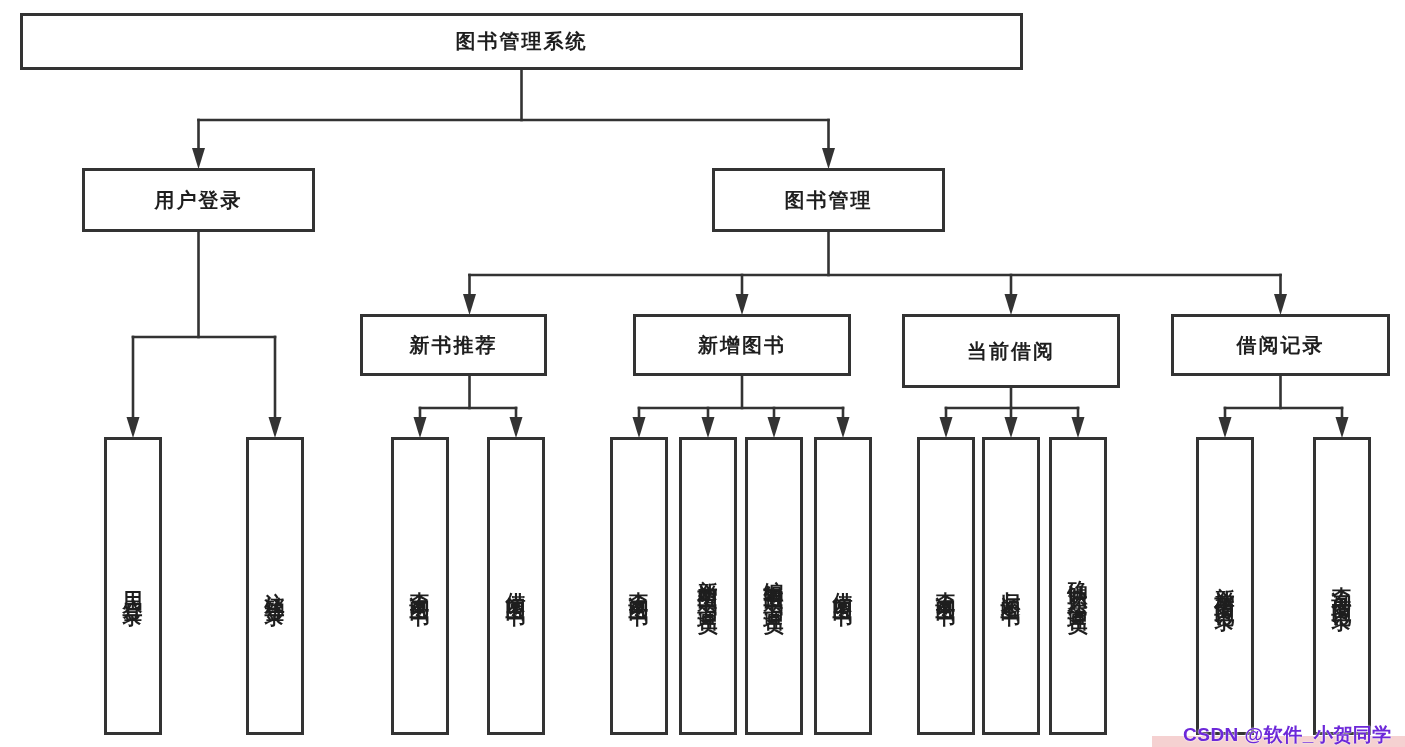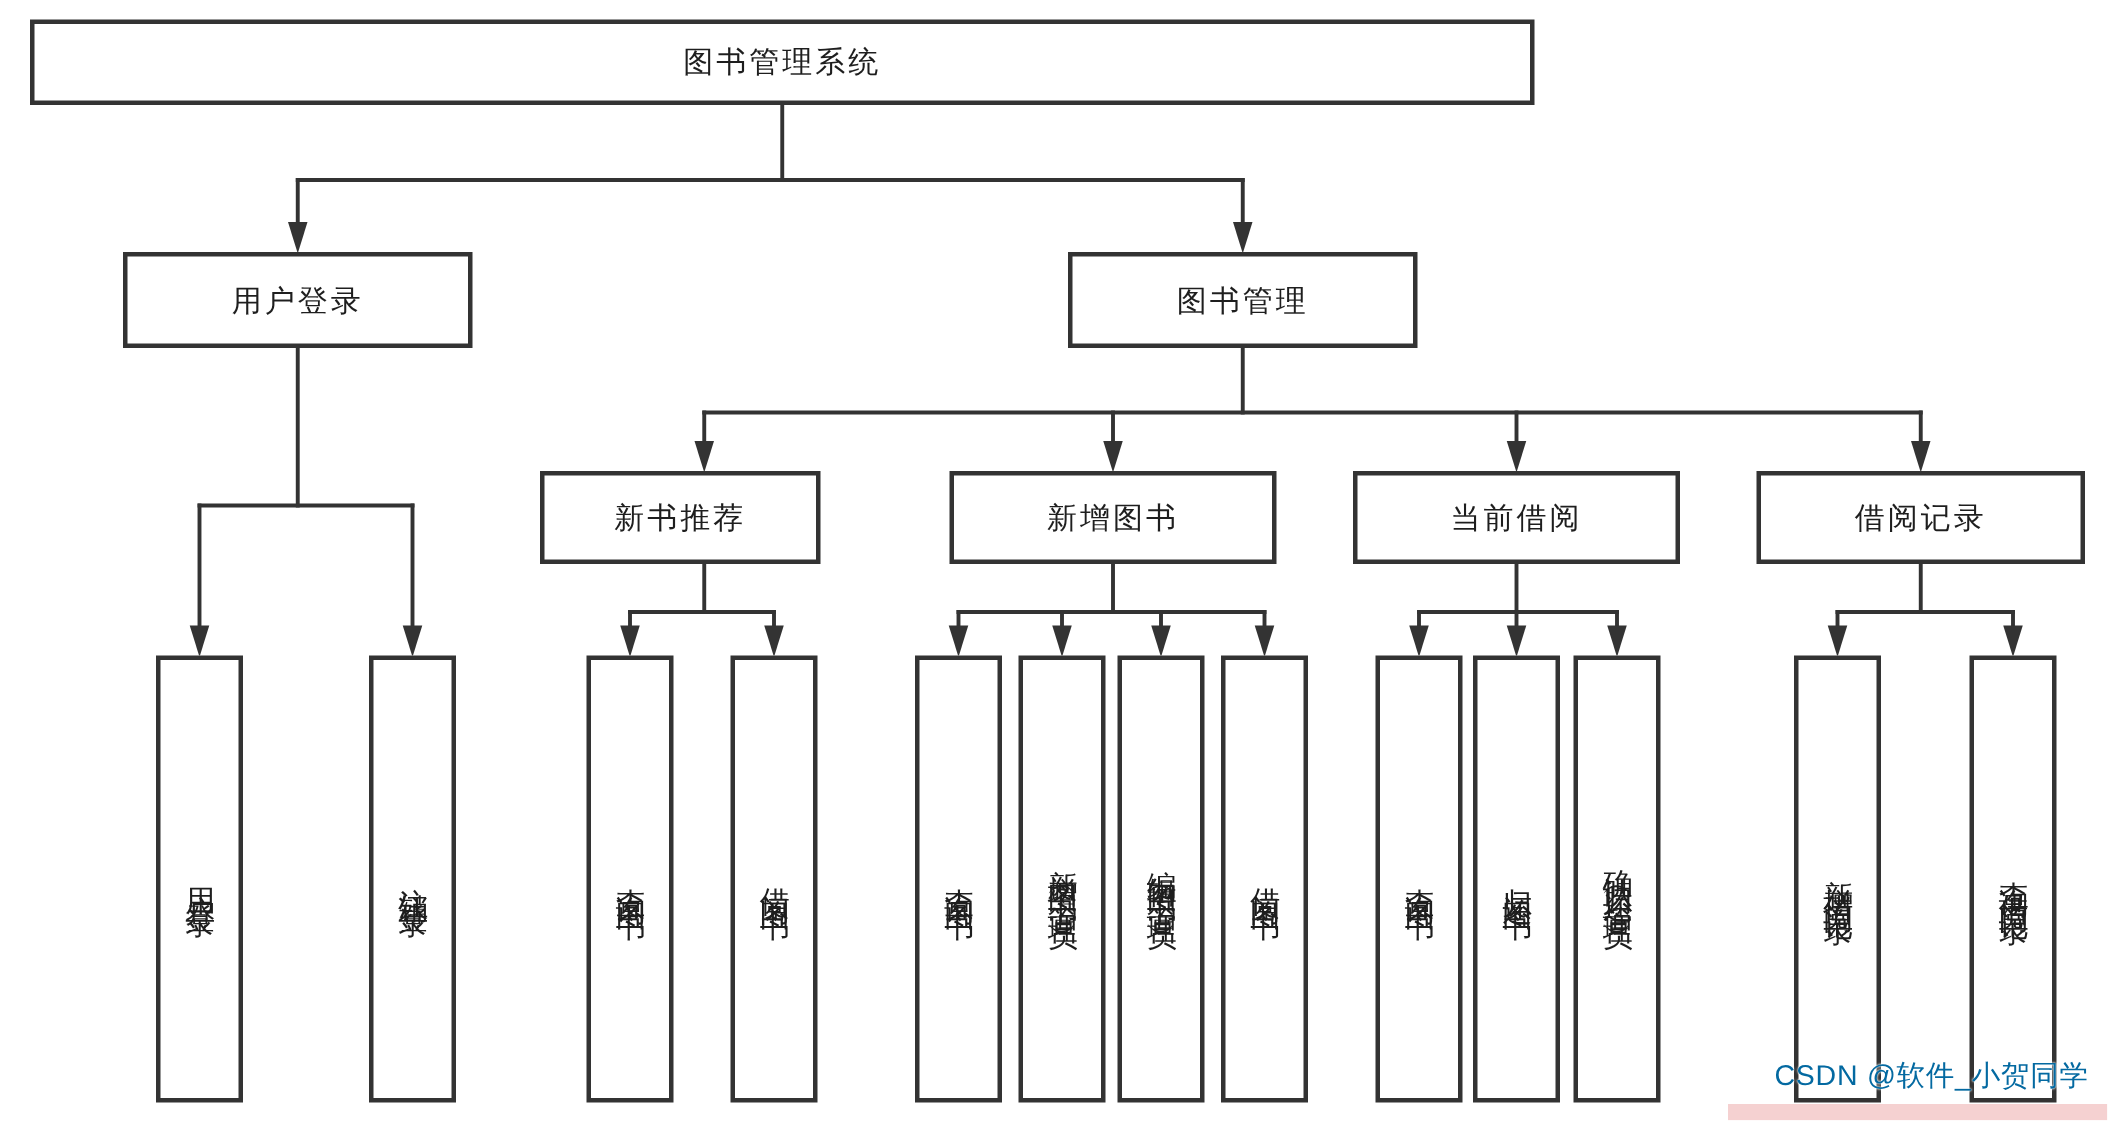--- a/index.html
+++ b/index.html
@@ -3,20 +3,21 @@
 <meta charset="utf-8">
 <style>
   html, body { margin: 0; padding: 0; background: #ffffff; }
   .canvas {
     position: relative;
     width: 1405px;
     height: 747px;
     background: #ffffff;
     overflow: hidden;
     font-family: "Liberation Sans", sans-serif;
+    font-weight: bold;
   }
   #connector-svg {
     position: absolute;
     left: 0; top: 0;
     width: 1405px; height: 747px;
     z-index: 1;
   }
   .node {
     position: absolute;
     box-sizing: border-box;
@@ -42,25 +43,25 @@
   }
   .watermark-band {
     position: absolute;
     left: 1152px; top: 736px;
     width: 253px; height: 11px;
     background: rgba(243, 201, 201, 0.85);
     z-index: 3;
   }
   .watermark {
     position: absolute;
-    left: 1183px; top: 704px;
+    left: 1183px; top: 722px;
     width: 222px;
     font-size: 19px;
     letter-spacing: 0.5px;
-    color: #0369a1;
+    color: #6d28d9;
     text-shadow: 0 0 2px #ffffff, 0 0 1px #ffffff;
     white-space: nowrap;
     z-index: 4;
   }
 </style>
 </head>
 <body>
 
 <div class="canvas">
   <svg id="connector-svg" xmlns="http://www.w3.org/2000/svg" viewBox="0 0 1405 747">
@@ -126,21 +127,21 @@
       </div>
       <div class="node h" style="left: 712px; top: 168px; width: 233px; height: 64px; border-color: rgb(51, 51, 51);">
         <span>图书管理</span>
       </div>
       <div class="node h" style="left: 360px; top: 314px; width: 187px; height: 62px; border-color: rgb(51, 51, 51);">
         <span>新书推荐</span>
       </div>
       <div class="node h" style="left: 633px; top: 314px; width: 218px; height: 62px; border-color: rgb(51, 51, 51);">
         <span>新增图书</span>
       </div>
-      <div class="node h" style="left: 902px; top: 314px; width: 218px; height: 62px; border-color: rgb(51, 51, 51);">
+      <div class="node h" style="left: 902px; top: 314px; width: 218px; height: 74px; border-color: rgb(51, 51, 51);">
         <span>当前借阅</span>
       </div>
       <div class="node h" style="left: 1171px; top: 314px; width: 219px; height: 62px; border-color: rgb(51, 51, 51);">
         <span>借阅记录</span>
       </div>
       <div class="node v" style="left: 104px; top: 437px; width: 58px; height: 298px; border-color: rgb(51, 51, 51);">
         <span>用户登录</span>
       </div>
       <div class="node v" style="left: 246px; top: 437px; width: 58px; height: 298px; border-color: rgb(51, 51, 51);">
         <span>注销登录</span>

